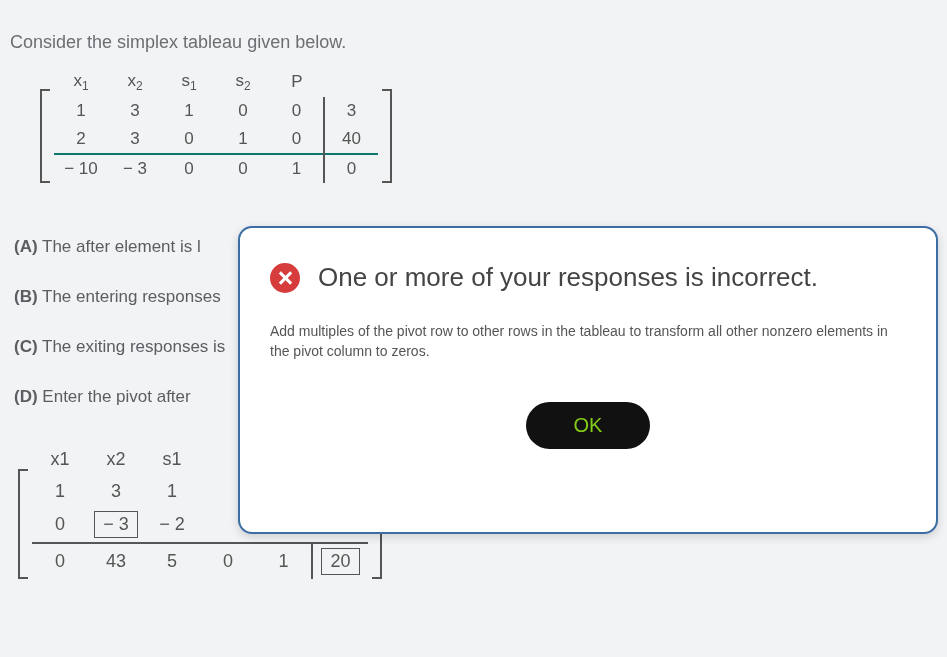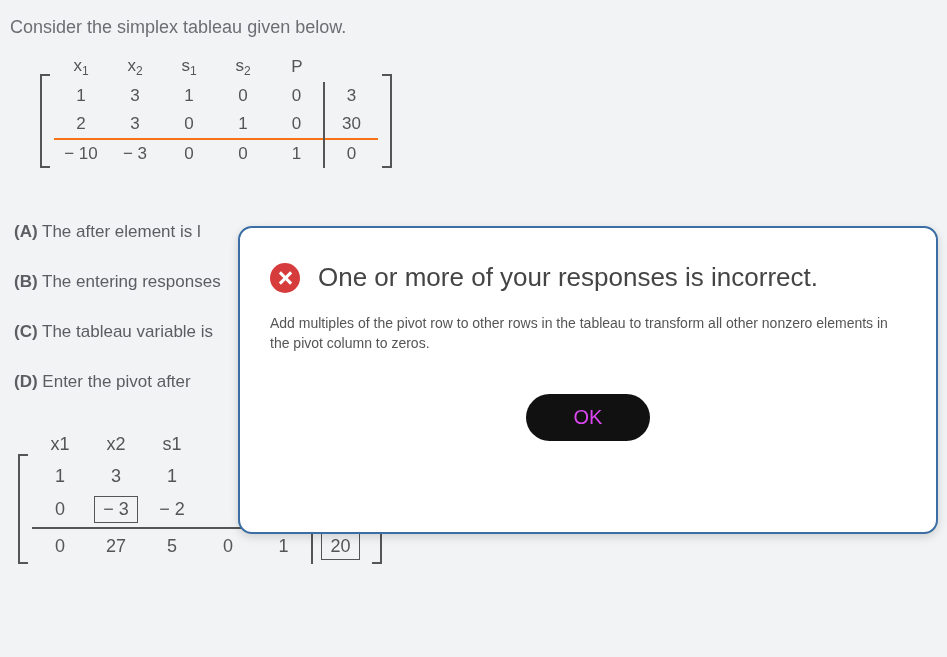--- a/index.html
+++ b/index.html
@@ -6,21 +6,21 @@
   body {
     font-family: Arial, Helvetica, sans-serif;
     background: #f2f3f4;
     width: 947px;
     height: 657px;
     position: relative;
     overflow: hidden;
     color: #555;
   }
   .page {
-    padding: 17px 10px 10px 10px;
+    padding: 32px 10px 10px 10px;
   }
   .question-title {
     font-size: 18px;
     color: #6b6f73;
     margin-bottom: 14px;
   }
   .tableau {
     display: inline-block;
     position: relative;
     padding: 0 14px;
@@ -41,21 +41,21 @@
     text-align: center;
     font-weight: normal;
     font-size: 17px;
     color: #555;
     padding: 4px 2px;
   }
   .tableau th { height: 24px; }
   .tableau td { height: 28px; }
   .tableau .sub { font-size: 12px; vertical-align: sub; }
   .tableau .sep-right { border-right: 2px solid #555; }
-  .tableau tr.last-top td { border-top: 2px solid #f97316; }
+  .tableau tr.last-top td { border-top: 2px solid #0f766e; }
   .parts { margin-top: 50px; }
   .part {
     font-size: 17px;
     color: #5a5e62;
     margin: 30px 0 30px 4px;
   }
   .part .label { font-weight: bold; }
   .tableau2 {
     display: inline-block;
     position: relative;
@@ -101,21 +101,21 @@
     background: #fff;
     border: 2px solid #3a6ea5;
     border-radius: 14px;
     padding: 34px 30px 24px 30px;
     box-shadow: 0 3px 10px rgba(0,0,0,.15);
   }
   .modal-head {
     display: flex;
     align-items: center;
     gap: 18px;
-    margin-bottom: 20px;
+    margin-bottom: 28px;
   }
   .err-icon {
     width: 30px; height: 30px;
     background: #d63c3c;
     border-radius: 50%;
     position: relative;
     flex: none;
   }
   .err-icon::before, .err-icon::after {
     content: "";
@@ -133,21 +133,21 @@
   .modal-body {
     font-size: 14px;
     color: #555;
     line-height: 1.45;
     margin-bottom: 40px;
   }
   .modal-actions { text-align: center; }
   .ok-btn {
     display: inline-block;
     background: #111;
-    color: #d946ef;
+    color: #84cc16;
     font-size: 20px;
     padding: 12px 48px;
     border-radius: 30px;
     border: none;
     cursor: pointer;
   }
 </style>
 </head>
 <body>
 
@@ -176,21 +176,21 @@
         <td>0</td>
         <td class="sep-right">0</td>
         <td>3</td>
       </tr>
       <tr>
         <td>2</td>
         <td>3</td>
         <td>0</td>
         <td>1</td>
         <td class="sep-right">0</td>
-        <td>30</td>
+        <td>40</td>
       </tr>
       <tr class="last-top">
         <td>− 10</td>
         <td>− 3</td>
         <td>0</td>
         <td>0</td>
         <td class="sep-right">1</td>
         <td>0</td>
       </tr>
     </tbody>
@@ -202,21 +202,21 @@
     <div class="part">
       <span class="label">(A)</span>
       <span>The after element is l</span>
     </div>
     <div class="part">
       <span class="label">(B)</span>
       <span>The entering responses</span>
     </div>
     <div class="part">
       <span class="label">(C)</span>
-      <span>The tableau variable is</span>
+      <span>The exiting responses is</span>
     </div>
     <div class="part">
       <span class="label">(D)</span>
       <span>Enter the pivot after</span>
     </div>
   </div>
 
   
   <div class="tableau2">
     <div class="bracket left"></div>
@@ -242,21 +242,21 @@
       <tr>
         <td>0</td>
         <td><span class="answer-box">− 3</span></td>
         <td>− 2</td>
         <td></td>
         <td></td>
         <td></td>
       </tr>
       <tr class="last-top">
         <td>0</td>
-        <td>27</td>
+        <td>43</td>
         <td>5</td>
         <td>0</td>
         <td class="sep-right">1</td>
         <td><span class="answer-box">20</span></td>
       </tr>
     </tbody>
       </table>
   </div>
 </div>
 

